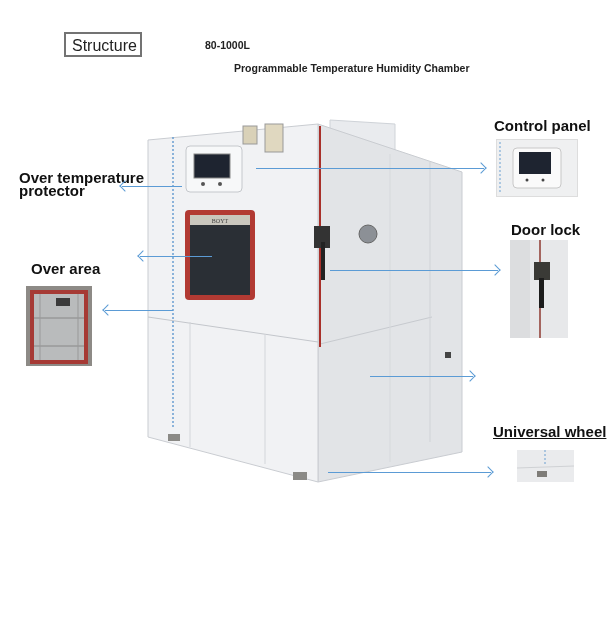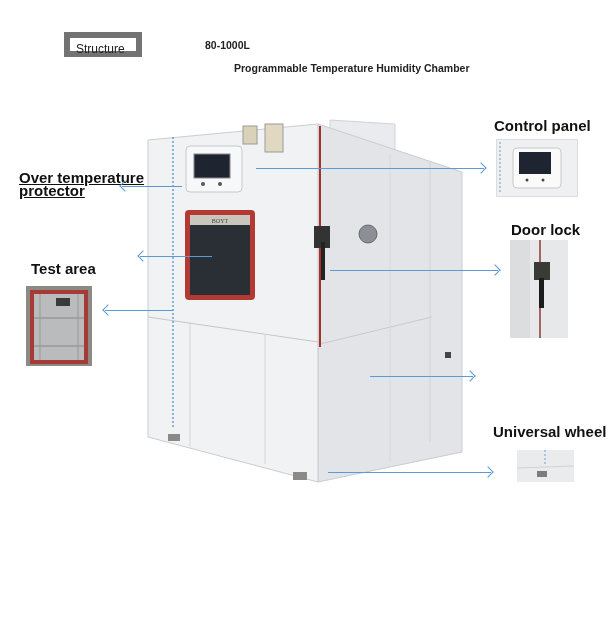--- a/index.html
+++ b/index.html
@@ -1,18 +1,18 @@
 <!DOCTYPE html>
 <html><head>
 <meta charset="utf-8">
 <style>
   html, body { margin:0; padding:0; background:#ffffff; }
   body { width:615px; height:617px; position:relative; overflow:hidden; font-family:"Liberation Sans", sans-serif; color:#111; }
   .abs { position:absolute; }
-  .struct-box { left:64px; top:32px; width:78px; height:25px; border:6px solid #737373; box-sizing:border-box; font-size:12px; line-height:23px; padding-left:6px; color:#222; }
+  .struct-box { left:64px; top:32px; width:78px; height:25px; border:2px solid #737373; box-sizing:border-box; font-size:16px; line-height:23px; padding-left:6px; color:#222; }
   .hdr-text { font-size:10.5px; font-weight:bold; color:#222; top:39px; }
   .label { font-size:15px; font-weight:bold; color:#111; line-height:13px; }
   .arrow { position:absolute; height:0; border-top:1.5px solid #5b9bd5; }
   .arrow.right::after { content:""; position:absolute; right:-1px; top:-5px; width:7px; height:7px; border-top:1.5px solid #5b9bd5; border-right:1.5px solid #5b9bd5; transform:rotate(45deg); }
   .arrow.left::before { content:""; position:absolute; left:-1px; top:-5px; width:7px; height:7px; border-bottom:1.5px solid #5b9bd5; border-left:1.5px solid #5b9bd5; transform:rotate(45deg); }
   .arrow.thin { border-top-width:1px; }
   .thumb { position:absolute; overflow:hidden; }
 </style>
 </head>
 <body>
@@ -58,27 +58,27 @@
     <rect x="181" y="130" width="4" height="38" fill="#222"></rect>
 
     <circle cx="228" cy="122" r="9" fill="#8c9096" stroke="#666"></circle>
 
     <rect x="28" y="322" width="12" height="7" fill="#8b8a86"></rect>
     <rect x="153" y="360" width="14" height="8" fill="#8b8a86"></rect>
     <rect x="305" y="240" width="6" height="6" fill="#444"></rect>
   </svg>
 </div>
 
-<div class="abs label" style="left:19px; top:171px;text-decoration:underline;">
+<div class="abs label" style="left:19px; top:171px;">
   <div>Over temperature</div>
   <div>protector</div>
 </div>
 <div class="arrow left" style="left:122px; top:186px; width:60px;"></div>
 
-<div class="abs label" style="left:31px; top:262px;">Test area</div>
+<div class="abs label" style="left:31px; top:262px;">Over area</div>
 <div class="arrow left" style="left:140px; top:256px; width:72px;"></div>
 <div class="arrow left" style="left:105px; top:310px; width:68px;"></div>
 
 <div class="thumb" style="left:26px; top:286px; width:66px; height:80px; background:#8d8a86;">
   <svg width="66" height="80">
     <rect x="4" y="4" width="58" height="74" fill="#a63a35"></rect>
     <rect x="8" y="8" width="50" height="66" fill="#b9bbbc"></rect>
     <line x1="8" y1="32" x2="58" y2="32" stroke="#888"></line>
     <line x1="8" y1="60" x2="58" y2="60" stroke="#888"></line>
     <line x1="14" y1="8" x2="14" y2="74" stroke="#999"></line>
@@ -105,21 +105,21 @@
   <svg width="58" height="98">
     <rect x="0" y="0" width="20" height="98" fill="#dcdddf"></rect>
     <line x1="30" y1="0" x2="30" y2="98" stroke="#8e3a30" stroke-width="1.5"></line>
     <rect x="24" y="22" width="16" height="18" fill="#3a3a36"></rect>
     <rect x="29" y="38" width="5" height="30" fill="#1c1c1c"></rect>
   </svg>
 </div>
 
 <div class="arrow right thin" style="left:370px; top:376px; width:103px;"></div>
 
-<div class="abs label" style="left:493px; top:425px;">Universal wheel</div>
+<div class="abs label" style="left:493px; top:425px;text-decoration:underline;">Universal wheel</div>
 <div class="arrow right" style="left:328px; top:472px; width:163px;"></div>
 <div class="thumb" style="left:517px; top:450px; width:57px; height:32px; background:#eaebed;">
   <svg width="57" height="32">
     <line x1="28" y1="0" x2="28" y2="14" stroke="#6a9fd1" stroke-dasharray="2,2"></line>
     <line x1="0" y1="18" x2="57" y2="16" stroke="#cfd1d4"></line>
     <rect x="20" y="21" width="10" height="6" fill="#7e7c78"></rect>
   </svg>
 </div>
 
 </body></html>

